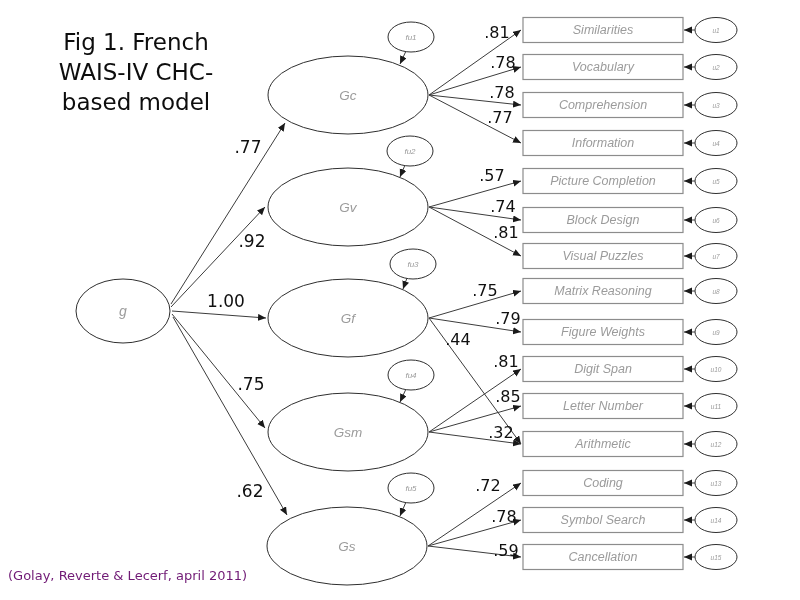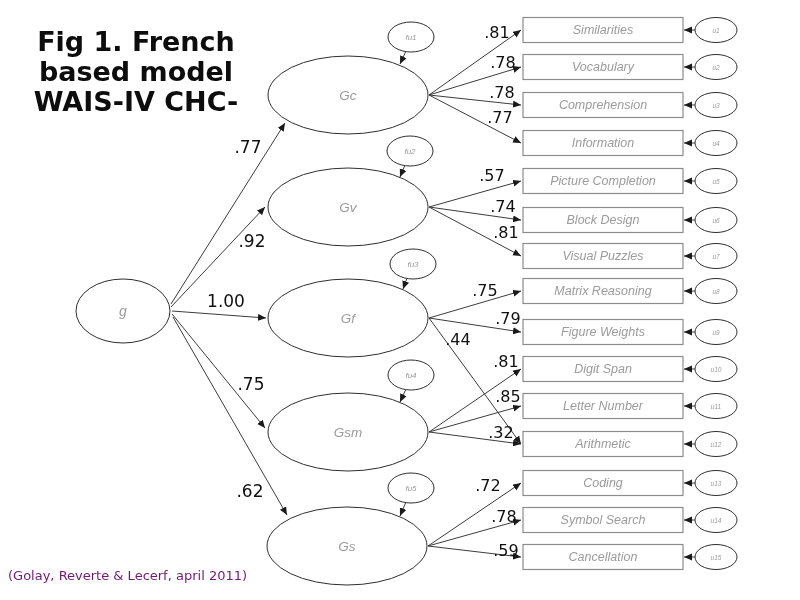--- a/index.html
+++ b/index.html
@@ -2,42 +2,42 @@
 <html><head>
 <meta charset="utf-8">
 <style>
   html,body{margin:0;padding:0;}
   body{
     width:800px;height:600px;position:relative;overflow:hidden;
     background:#ffffff;font-family:"DejaVu Sans",sans-serif;
   }
   #title{
     position:absolute;left:12px;top:27px;width:248px;
-    text-align:center;font-weight:bold;font-size:27px;line-height:30px;
+    text-align:center;font-weight:normal;font-size:23px;line-height:30px;
     color:#0d0d0d;letter-spacing:0px;
   }
   #citation{
     position:absolute;left:8px;top:568px;font-size:13px;color:#701a75;
     font-family:"DejaVu Sans",sans-serif;
   }
   #diagram{position:absolute;left:0;top:0;}
   text.lbl{
     font-family:"Liberation Sans",sans-serif;font-style:italic;fill:#9b9b9b;
   }
   text.num{
     font-family:"DejaVu Sans",sans-serif;fill:#101010;
   }
 </style>
 </head>
 <body>
 
 <div id="title">
   <div>Fig 1. French</div>
+  <div>WAIS-IV CHC-</div>
   <div>based model</div>
-  <div>WAIS-IV CHC-</div>
 </div>
 
 <div id="diagram"><svg width="800" height="600" viewBox="0 0 800 600">
       <defs>
         <marker id="arr" markerWidth="9" markerHeight="8" refX="8" refY="3.5" orient="auto" markerUnits="userSpaceOnUse">
           <path d="M0,0 L8,3.5 L0,7 Z" fill="#1a1a1a"></path>
         </marker>
       </defs>
       <ellipse cx="123" cy="311" rx="47" ry="32" fill="none" stroke="#2f2f2f" stroke-width="1"></ellipse>
       <text x="123" y="311" class="lbl" font-size="14" text-anchor="middle" dominant-baseline="central">g</text>

